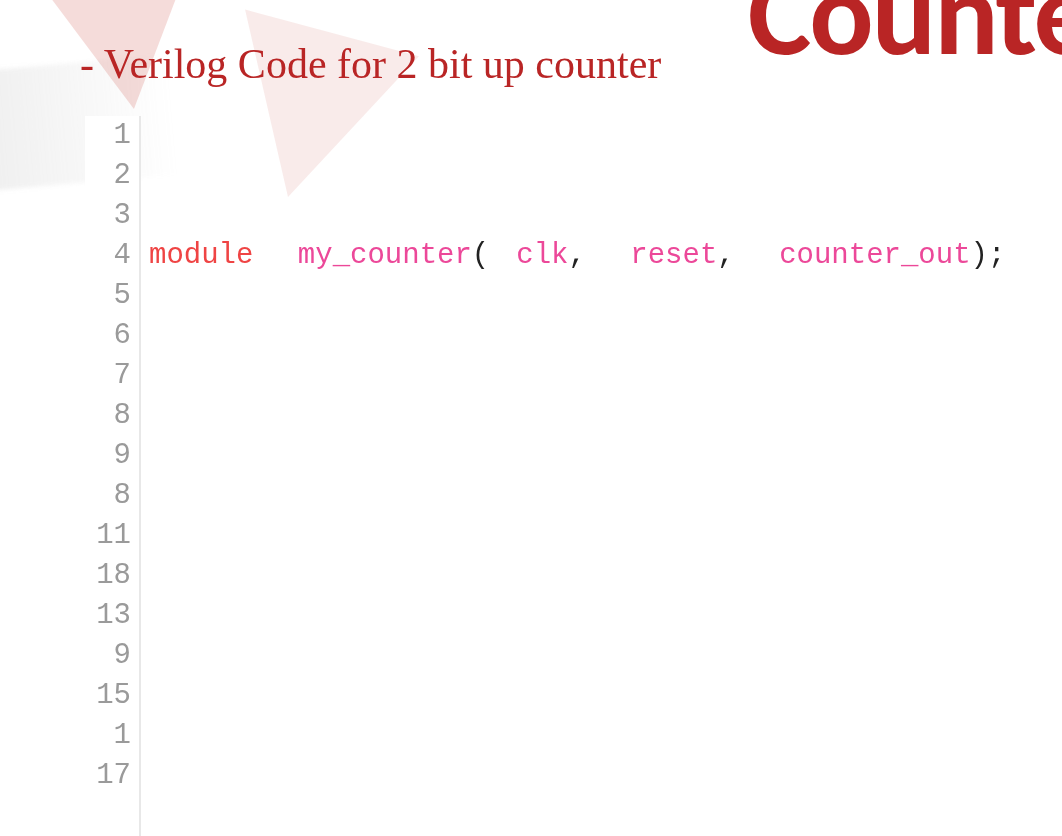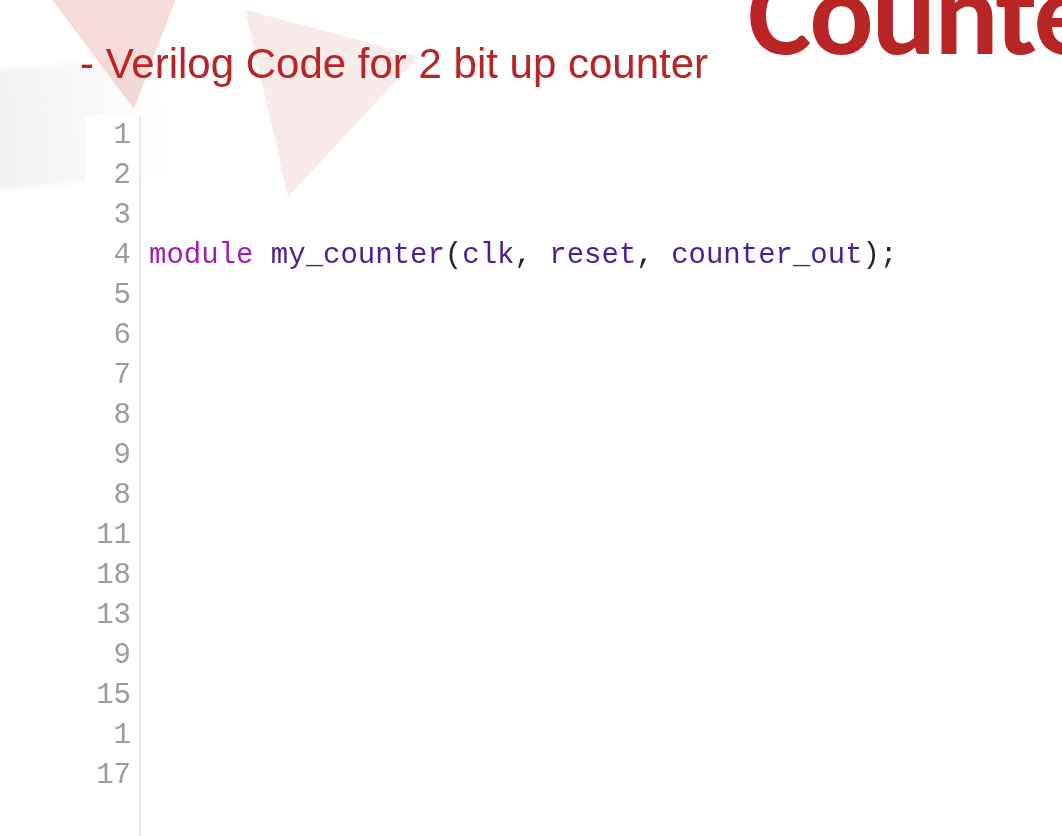--- a/index.html
+++ b/index.html
@@ -59,21 +59,21 @@
     font-family: "Calibri", "Segoe UI", Arial, sans-serif;
   }
 
   .subtitle {
     position: relative;
     z-index: 2;
     margin-top: 40px;
     margin-left: 80px;
     font-size: 42px;
     color: #b92525;
-    font-family: Liberation Sans, sans-serif;
+    font-family: Liberation Serif, serif;
     font-weight: 400;
   }
 
   .code-block {
     position: relative;
     z-index: 2;
     margin-top: 28px;
     margin-left: 85px;
     display: flex;
     font-family: "Consolas", "Menlo", "Courier New", monospace;
@@ -96,22 +96,22 @@
 
   .code {
     padding-left: 8px;
     white-space: pre;
   }
   .code div.line {
     height: 40px;
   }
 
   
-  .kw   { color: #a21caf; text-align: right; }   
-  .ident{ color: #4c1d95; }   
+  .kw   { color: #ef4444; text-align: right; }   
+  .ident{ color: #ec4899; margin-left: 27px; }   
   .punc { color: #222222; }   
   .num  { color: #2b7a2b; }   
 
 </style>
 </head>
 <body>
 
 <div class="bg-shape gradstripe"></div>
 <div class="bg-shape triangle1"></div>
 <div class="bg-shape triangle2"></div>

